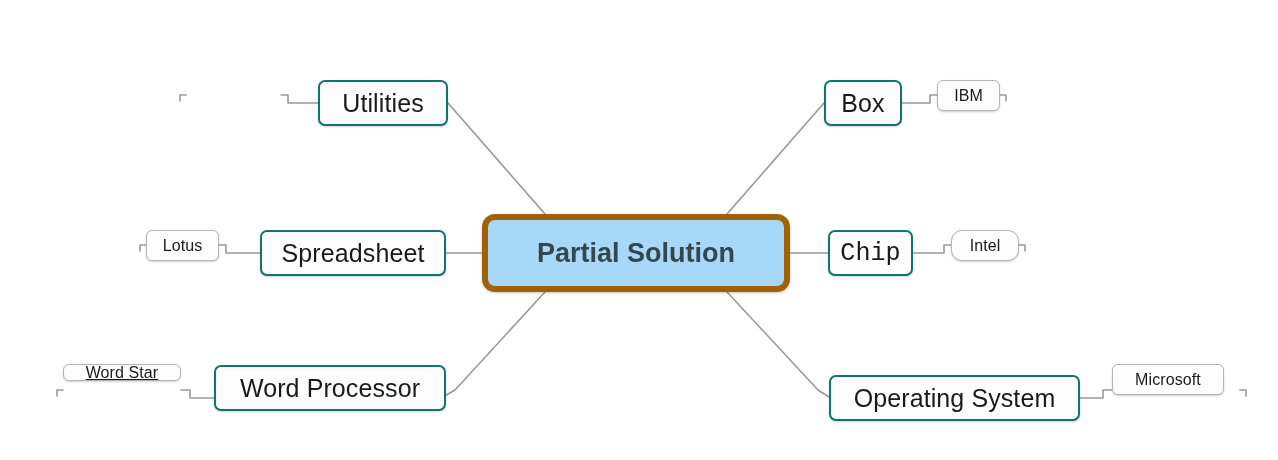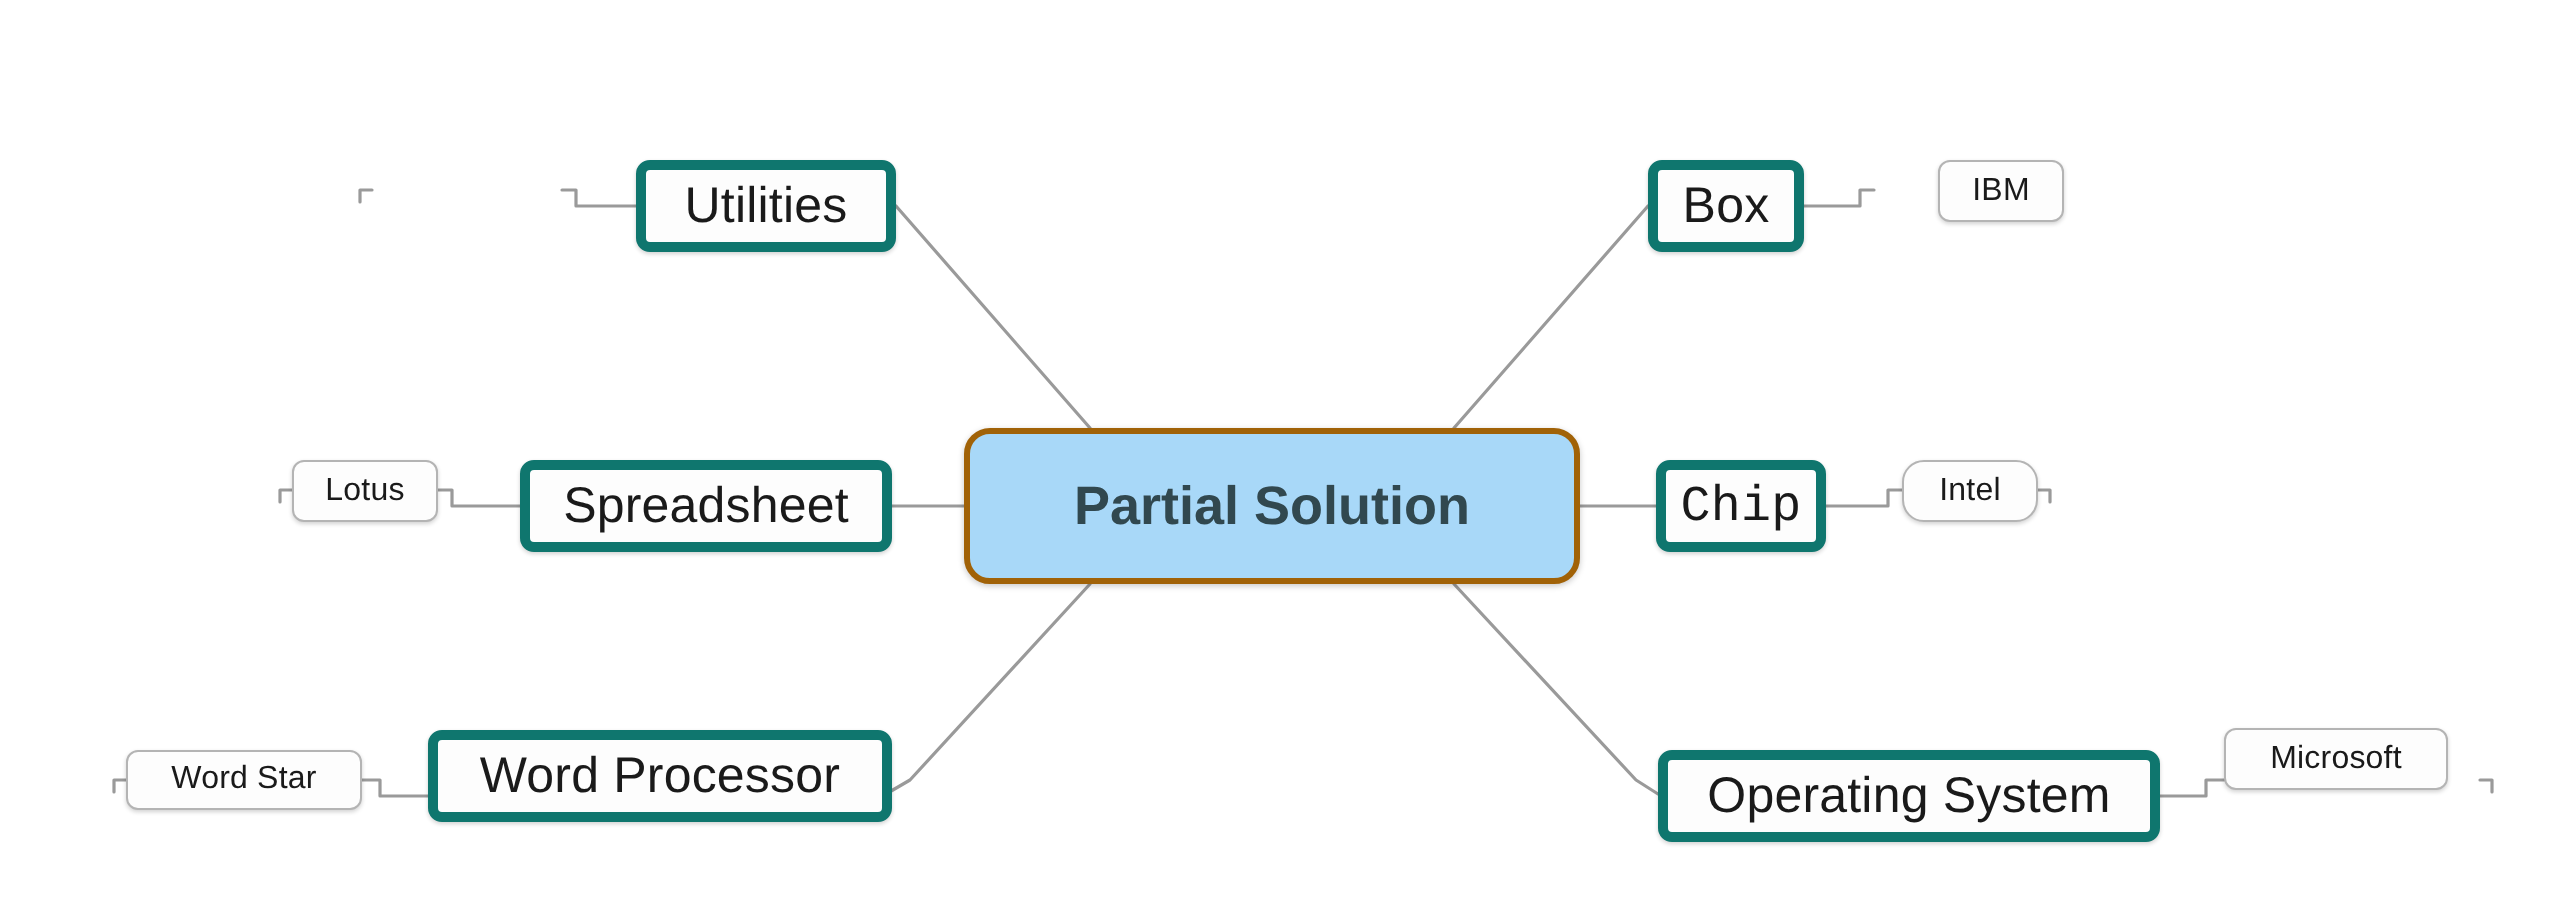--- a/index.html
+++ b/index.html
@@ -30,38 +30,38 @@
     box-sizing: border-box;
     display: flex;
     align-items: center;
     justify-content: center;
     white-space: nowrap;
     border-radius: 7px;
     z-index: 5;
   }
   .node-main {
     background: #fdfdfd;
-    border: 5px solid #0f766e;
+    border: 2px solid #0f766e;
     color: #1a1a1a;
     font-size: 25px;
     letter-spacing: 0.1px;
     box-shadow: 0 1px 2px rgba(0,0,0,0.18);
   }
   .node-leaf {
     background: #fdfdfd;
     border: 1px solid #b4b4b4;
     color: #1a1a1a;
     font-size: 16px;
     letter-spacing: 0.1px;
     border-radius: 6px;
     box-shadow: 0 1px 2px rgba(0,0,0,0.18);
   }
   .node-root {
     background: #a8d8f8;
-    border: 3px solid #a16207;
+    border: 6px solid #a16207;
     color: #31484f;
     font-size: 27px;
     font-weight: bold;
     border-radius: 13px;
     box-shadow: 0 1px 3px rgba(0,0,0,0.22);
   }
 </style>
 </head>
 <body>
 
@@ -113,28 +113,28 @@
   <div class="node node-main" style="left:260px; top:230px; width:186px; height:46px;">
     <span>Spreadsheet</span>
   </div>
   <div class="node node-leaf" style="left:146px; top:230px; width:73px; height:31px;">
     <span>Lotus</span>
   </div>
 
   <div class="node node-main" style="left:214px; top:365px; width:232px; height:46px;">
     <span>Word Processor</span>
   </div>
-  <div class="node node-leaf" style="left:63px; top:375px; width:118px; height:30px;">
+  <div class="node node-leaf" style="left:63px; top:364px; width:118px; height:17px;text-decoration:underline;">
     <span>Word Star</span>
   </div>
 
   <div class="node node-main" style="left:824px; top:80px; width:78px; height:46px;">
     <span>Box</span>
   </div>
-  <div class="node node-leaf" style="left:937px; top:80px; width:63px; height:31px;margin-left:32px;">
+  <div class="node node-leaf" style="left:937px; top:80px; width:63px; height:31px;">
     <span>IBM</span>
   </div>
 
   <div class="node node-main" style="left:828px; top:230px; width:85px; height:46px;font-family:Liberation Mono, monospace;">
     <span>Chip</span>
   </div>
   <div class="node node-leaf" style="left:951px; top:230px; width:68px; height:31px;border-radius:11px;">
     <span>Intel</span>
   </div>
 

